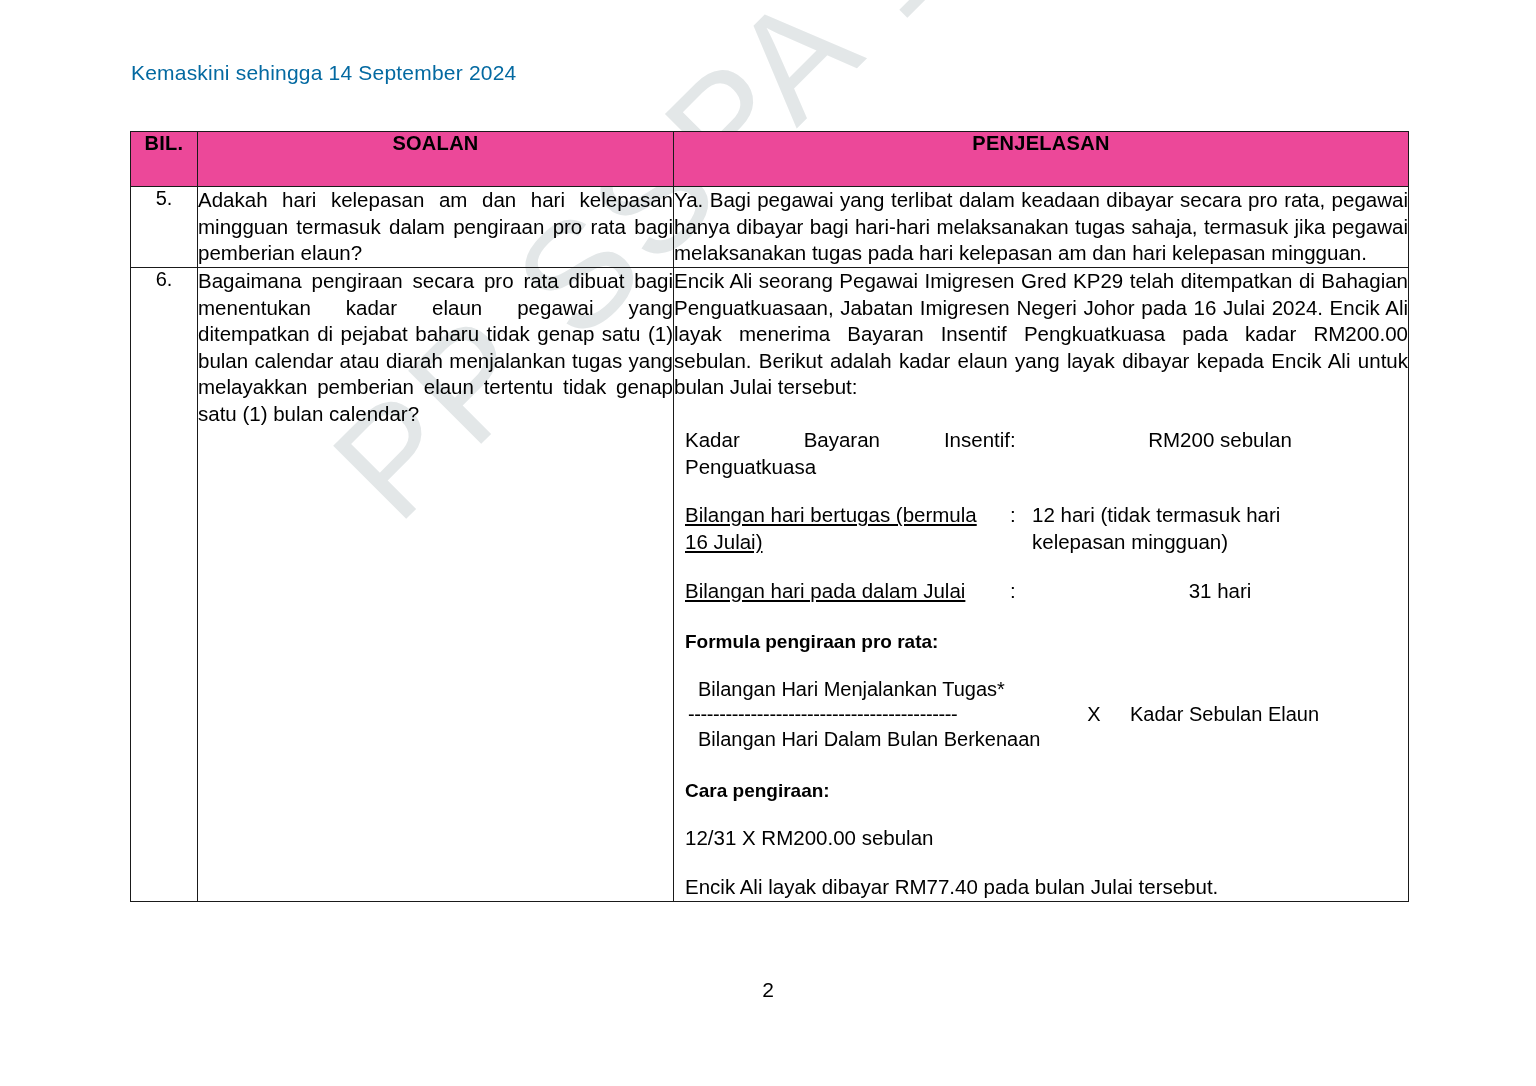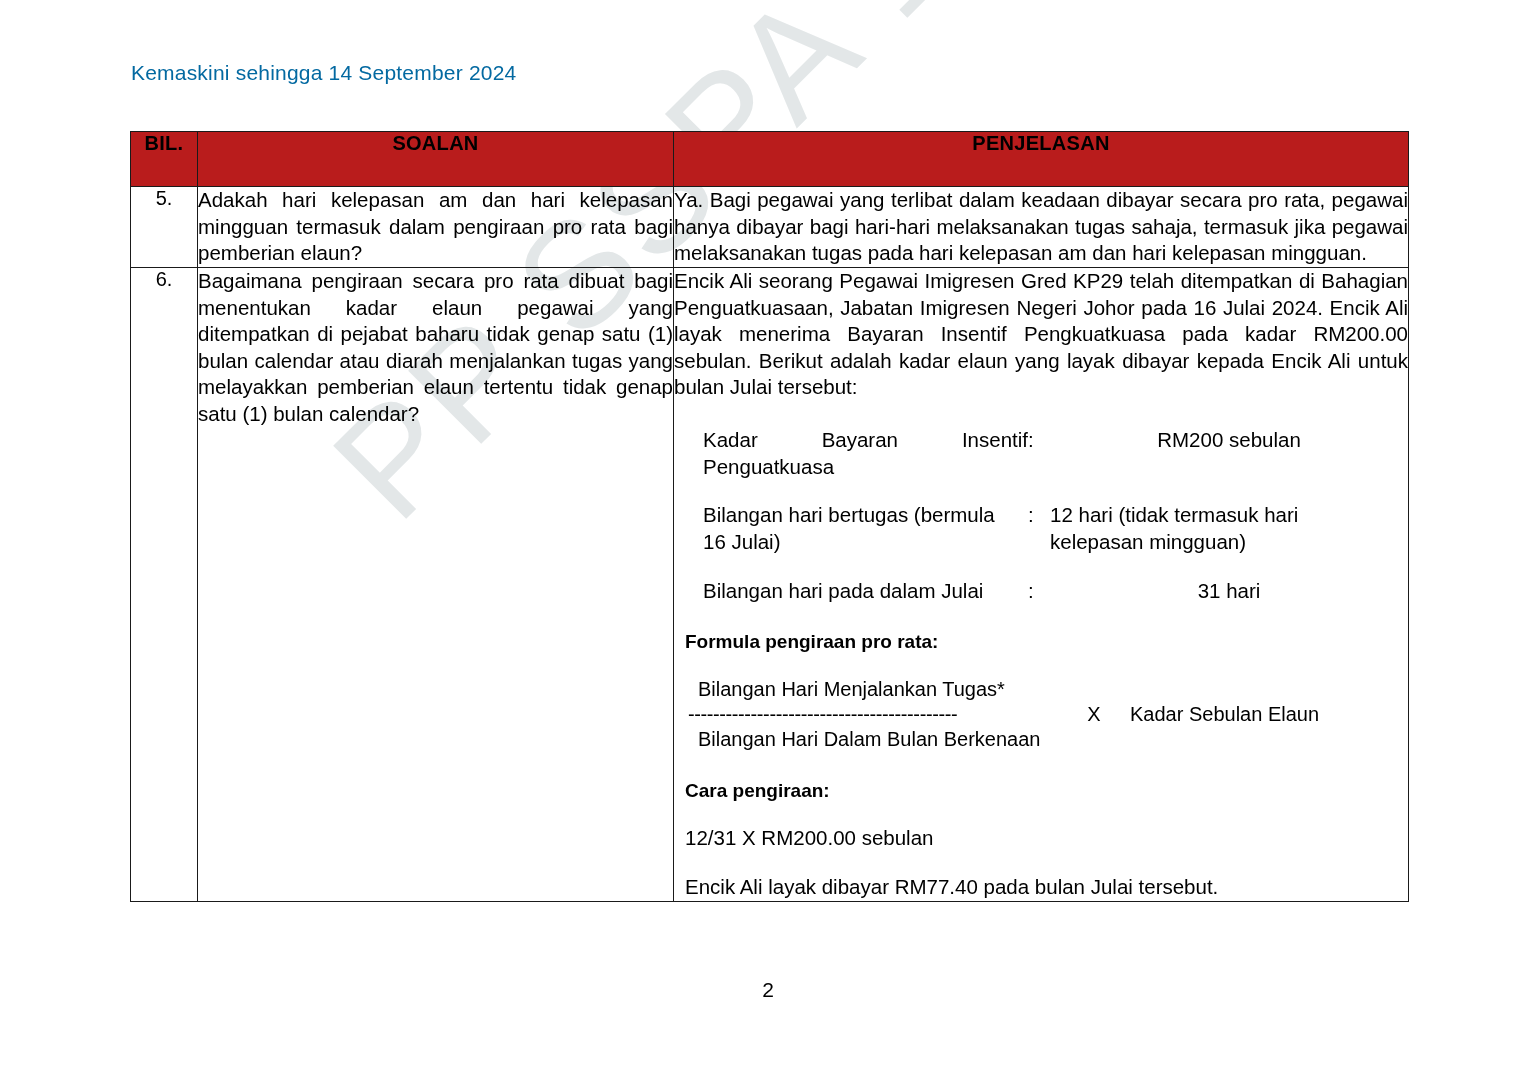--- a/index.html
+++ b/index.html
@@ -67,21 +67,21 @@
   .qa-table td, .qa-table th {
     border: 1.5px solid #1a1a1a;
     vertical-align: top;
     padding: 0;
   }
   .col-bil   { width: 67px; }
   .col-soal  { width: 476px; }
   .col-penj  { width: 735px; }
 
   thead th {
-    background: #b91c1c;
+    background: #ec4899;
     height: 54px;
     vertical-align: middle;
     font-size: 20px;
     font-weight: bold;
     text-align: center;
     letter-spacing: 0.3px;
   }
 
   .cell-bil {
     text-align: center;
@@ -118,23 +118,22 @@
     align-items: flex-start;
     padding-left: 11px;
     font-size: 20.5px;
     line-height: 1.30;
   }
   .kv-label {
     width: 325px;
     flex: 0 0 325px;
     text-align: justify;
     text-justify: inter-word;
-    margin-left: 18px;
-  }
-  .kv-label.nojust { text-align: left; }
+  }
+  .kv-label.nojust { text-align: left; text-decoration: underline; }
   .kv-colon {
     width: 22px;
     flex: 0 0 22px;
     text-align: left;
   }
   .kv-value {
     flex: 1 1 auto;
     text-align: justify;
     text-justify: inter-word;
   }

